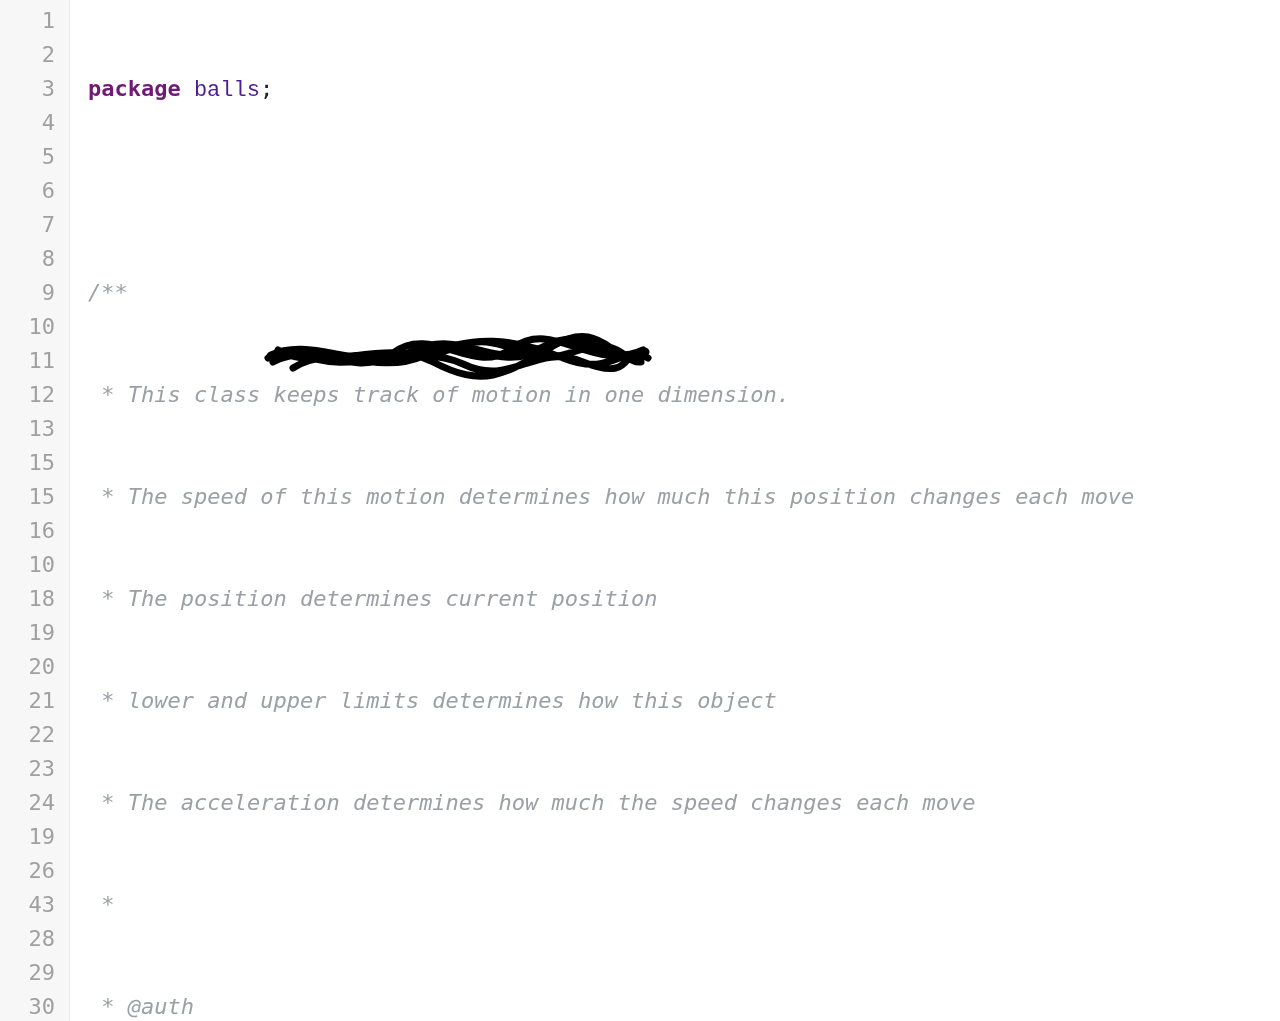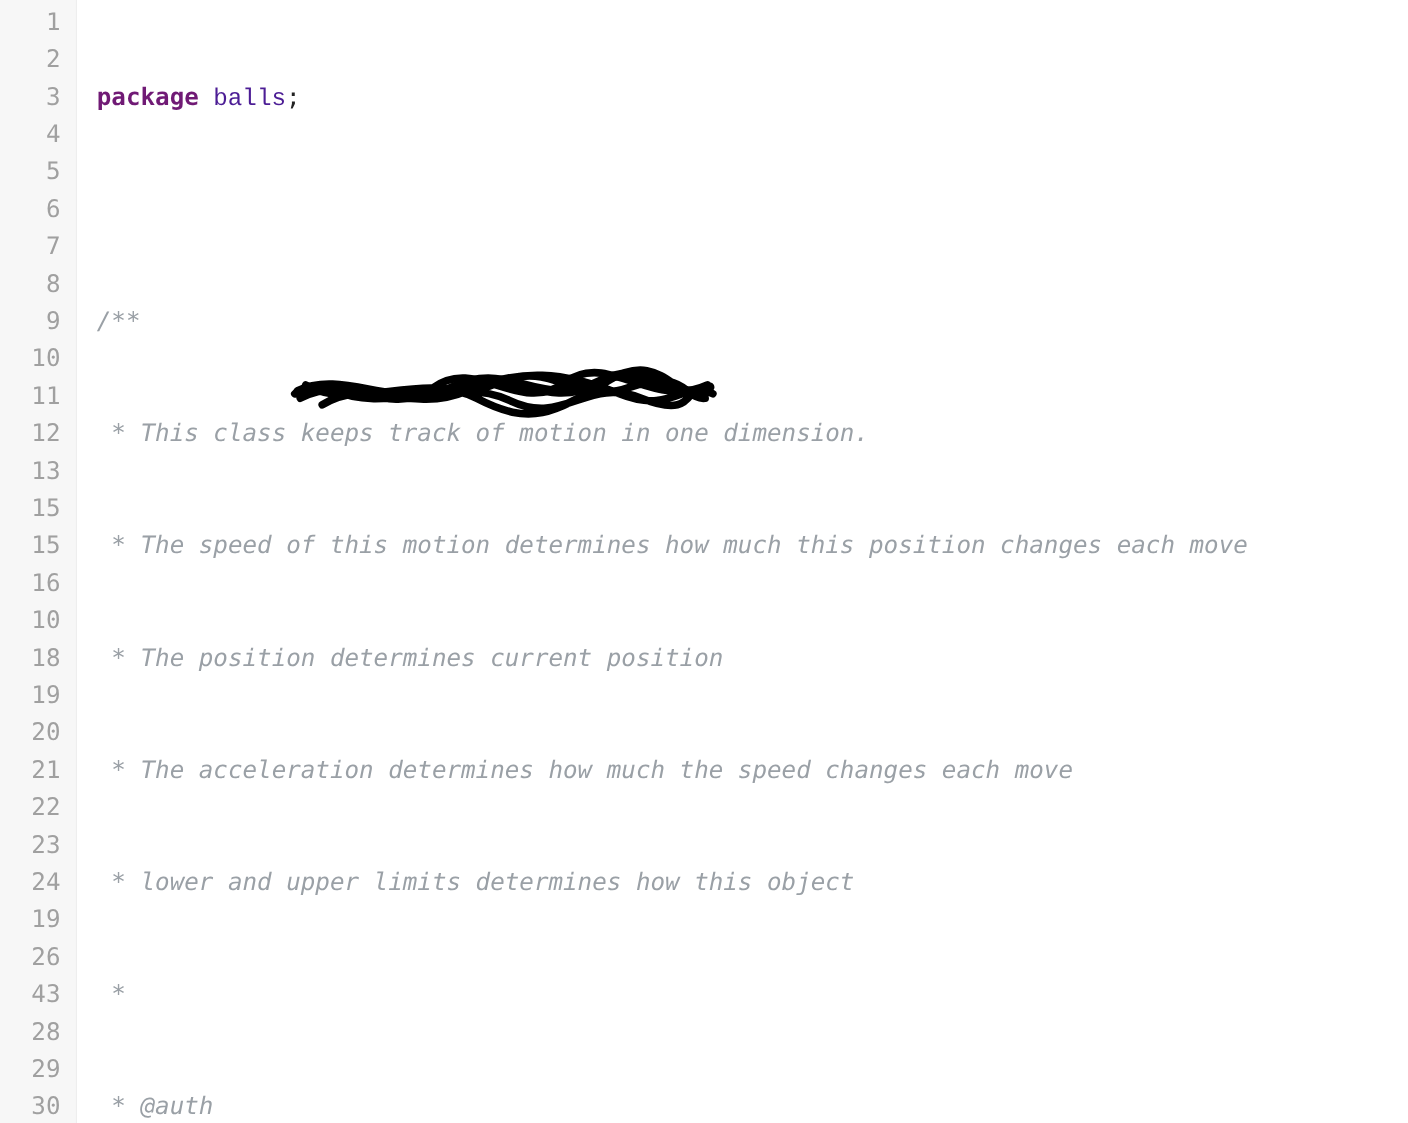--- a/index.html
+++ b/index.html
@@ -87,22 +87,22 @@
     <div>30</div>
   </div>
 
 <div class="code">
   <div class="line"><span class="kw">package</span><span class="ident"> balls</span><span class="punct">;</span></div>
   <div class="line"></div>
   <div class="line"><span class="comment">/**</span></div>
   <div class="line"><span class="comment"> * This class keeps track of motion in one dimension.</span></div>
   <div class="line"><span class="comment"> * The speed of this motion determines how much this position changes each move</span></div>
   <div class="line"><span class="comment"> * The position determines current position</span></div>
+  <div class="line"><span class="comment"> * lower and upper limits determines how this object</span></div>
   <div class="line"><span class="comment"> * The acceleration determines how much the speed changes each move</span></div>
-  <div class="line"><span class="comment"> * lower and upper limits determines how this object</span></div>
   <div class="line"><span class="comment"> *</span></div>
   <div class="line"><span class="comment"> * @auth</span></div>
   
   
   
   
   
   
   
   

